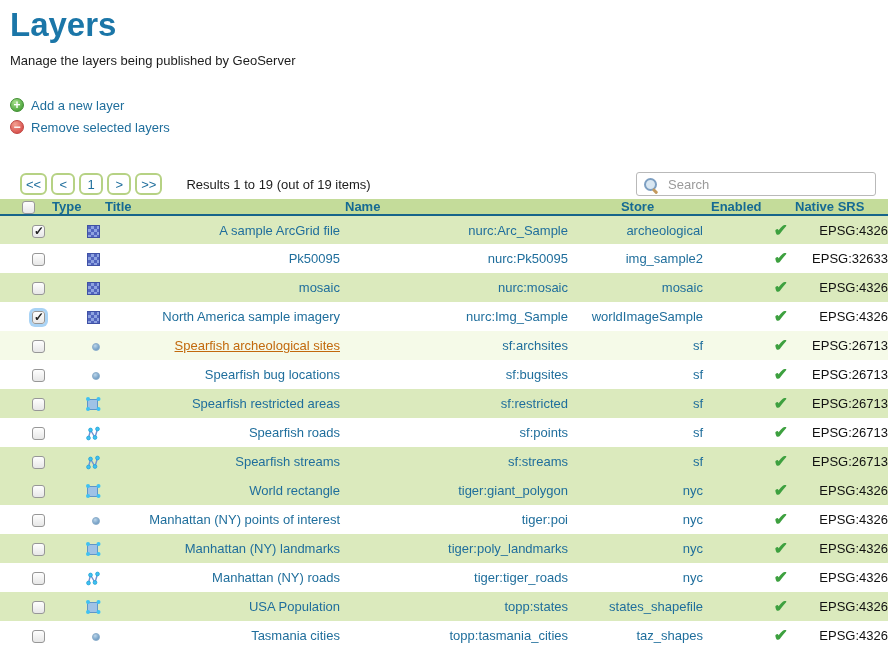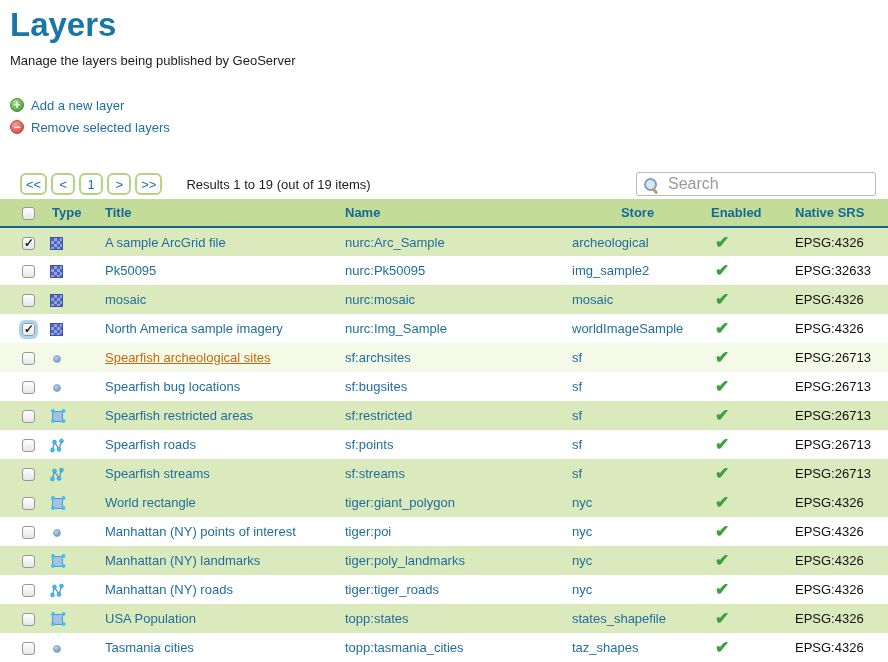--- a/index.html
+++ b/index.html
@@ -56,48 +56,48 @@
   .mag::before {
     content:""; position:absolute; left:0; top:1px; width:9px; height:9px;
     border:2px solid #7d9fc2; border-radius:50%; background:#d9e7f2;
   }
   .mag::after {
     content:""; position:absolute; left:10px; top:11px; width:6px; height:3px;
     background:#c49a5d; border-radius:1px; transform:rotate(45deg); transform-origin:0 0;
   }
   .search-box input {
     border:none; outline:none; flex:1; font-family:inherit;
-    font-size:16px; color:#333; background:transparent;
+    font-size:13px; color:#333; background:transparent;
   }
   .search-box input::placeholder { color:#9a9a9a; }
 
   
   table.layers { width:100%; border-collapse:collapse; table-layout:fixed; margin-top:2px; }
   col.c-check   { width:45px; }
   col.c-type    { width:55px; }
   col.c-title   { width:240px; }
   col.c-name    { width:228px; }
   col.c-store   { width:135px; }
   col.c-enabled { width:85px; }
 
   thead th {
     background:var(--header-green);
     border-bottom:2px solid var(--header-line);
-    height:28px; text-align:left; font-weight:bold;
+    height:16px; text-align:left; font-weight:bold;
     color:var(--header-text); padding:0;
   }
   thead th.h-type    { padding-left:7px; }
   thead th.h-title   { padding-left:5px; }
   thead th.h-name    { padding-left:5px; }
   thead th.h-store   { padding-left:4px;text-align:center; }
   thead th.h-enabled { padding-left:8px; }
   thead th.h-srs     { padding-left:7px; }
   thead th .sort-label { cursor:pointer; }
 
-  tbody tr { height:29px; }
+  tbody tr { height:29px;text-align:right; }
   tbody tr.odd  td { background:var(--row-green); }
   tbody tr.even td { background:#fff; }
   tbody tr.hovered td { background:var(--row-hover); }
 
   td { padding:0; vertical-align:middle; }
   td.c-check   { padding-left:22px; }
   td.c-type    { padding-left:5px; }
   td.c-title   { padding-left:5px; }
   td.c-name    { padding-left:5px; }
   td.c-store   { padding-left:4px; }

